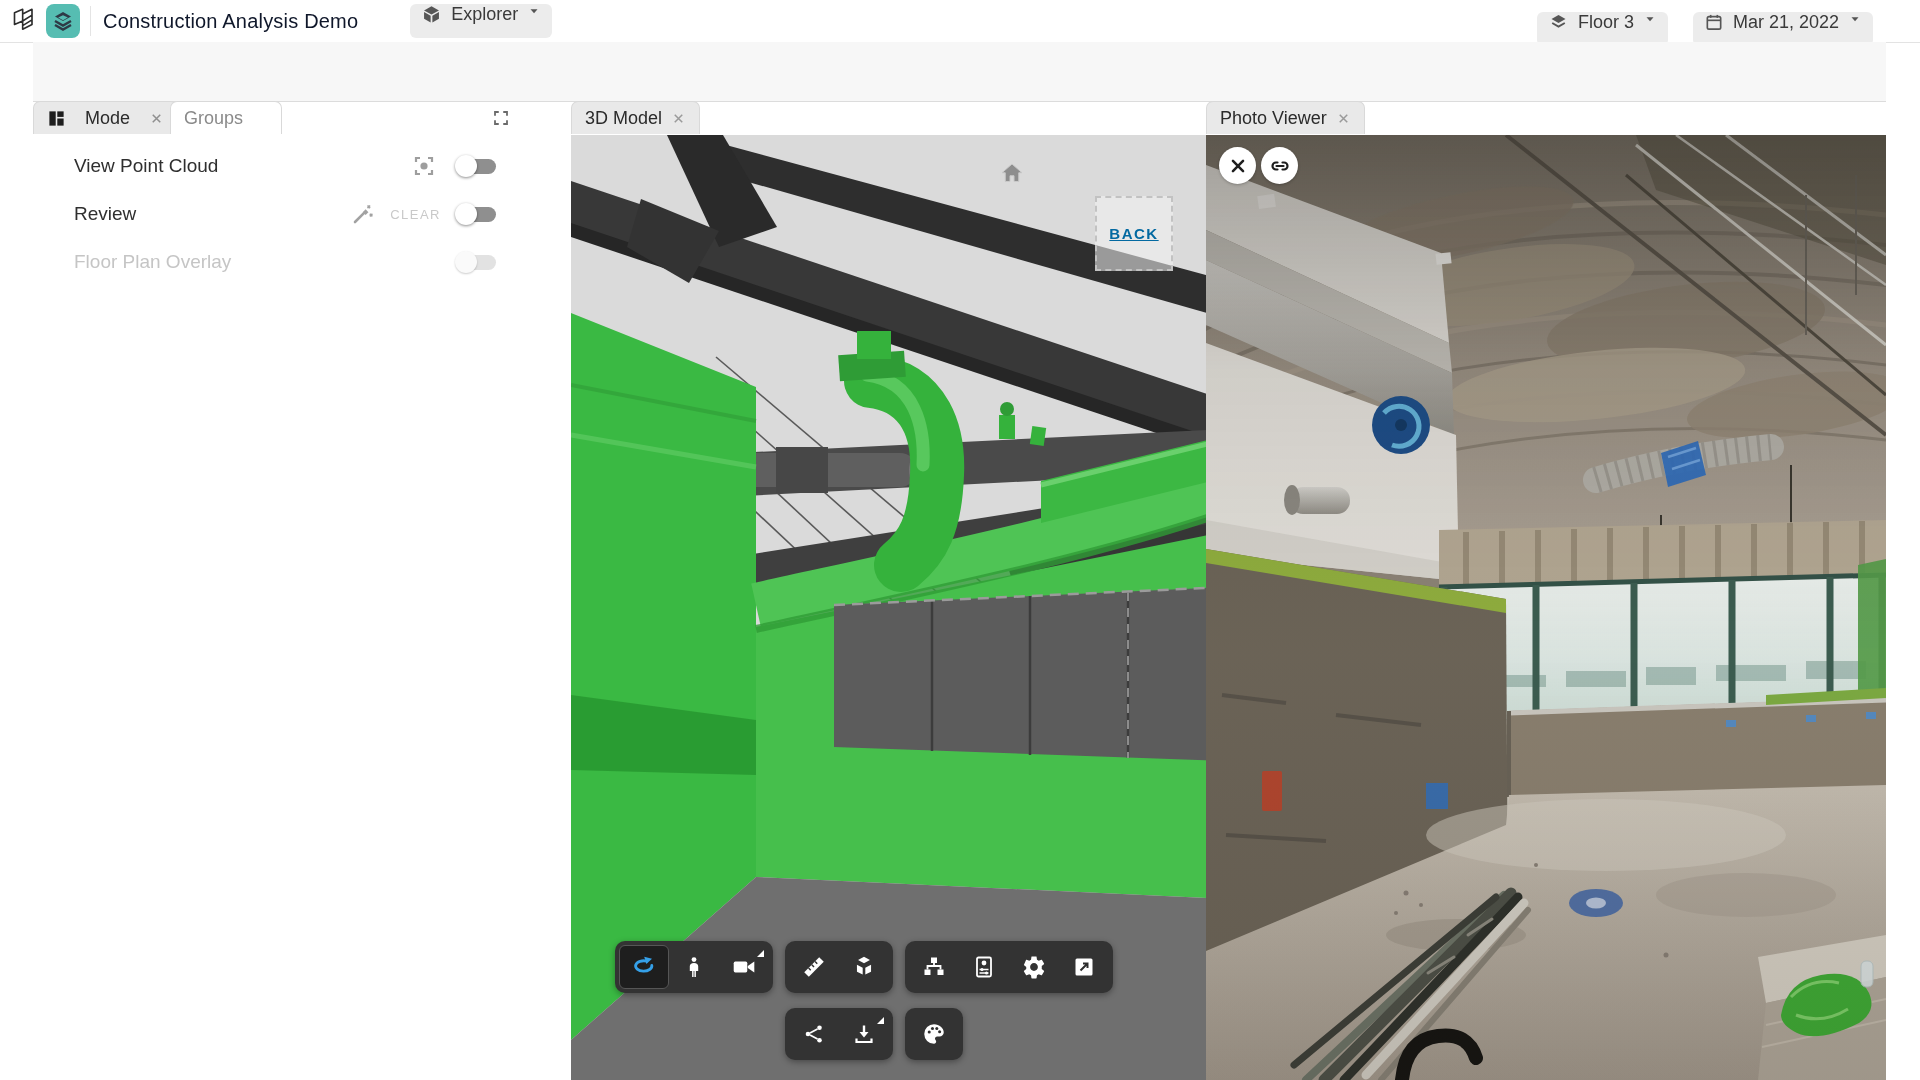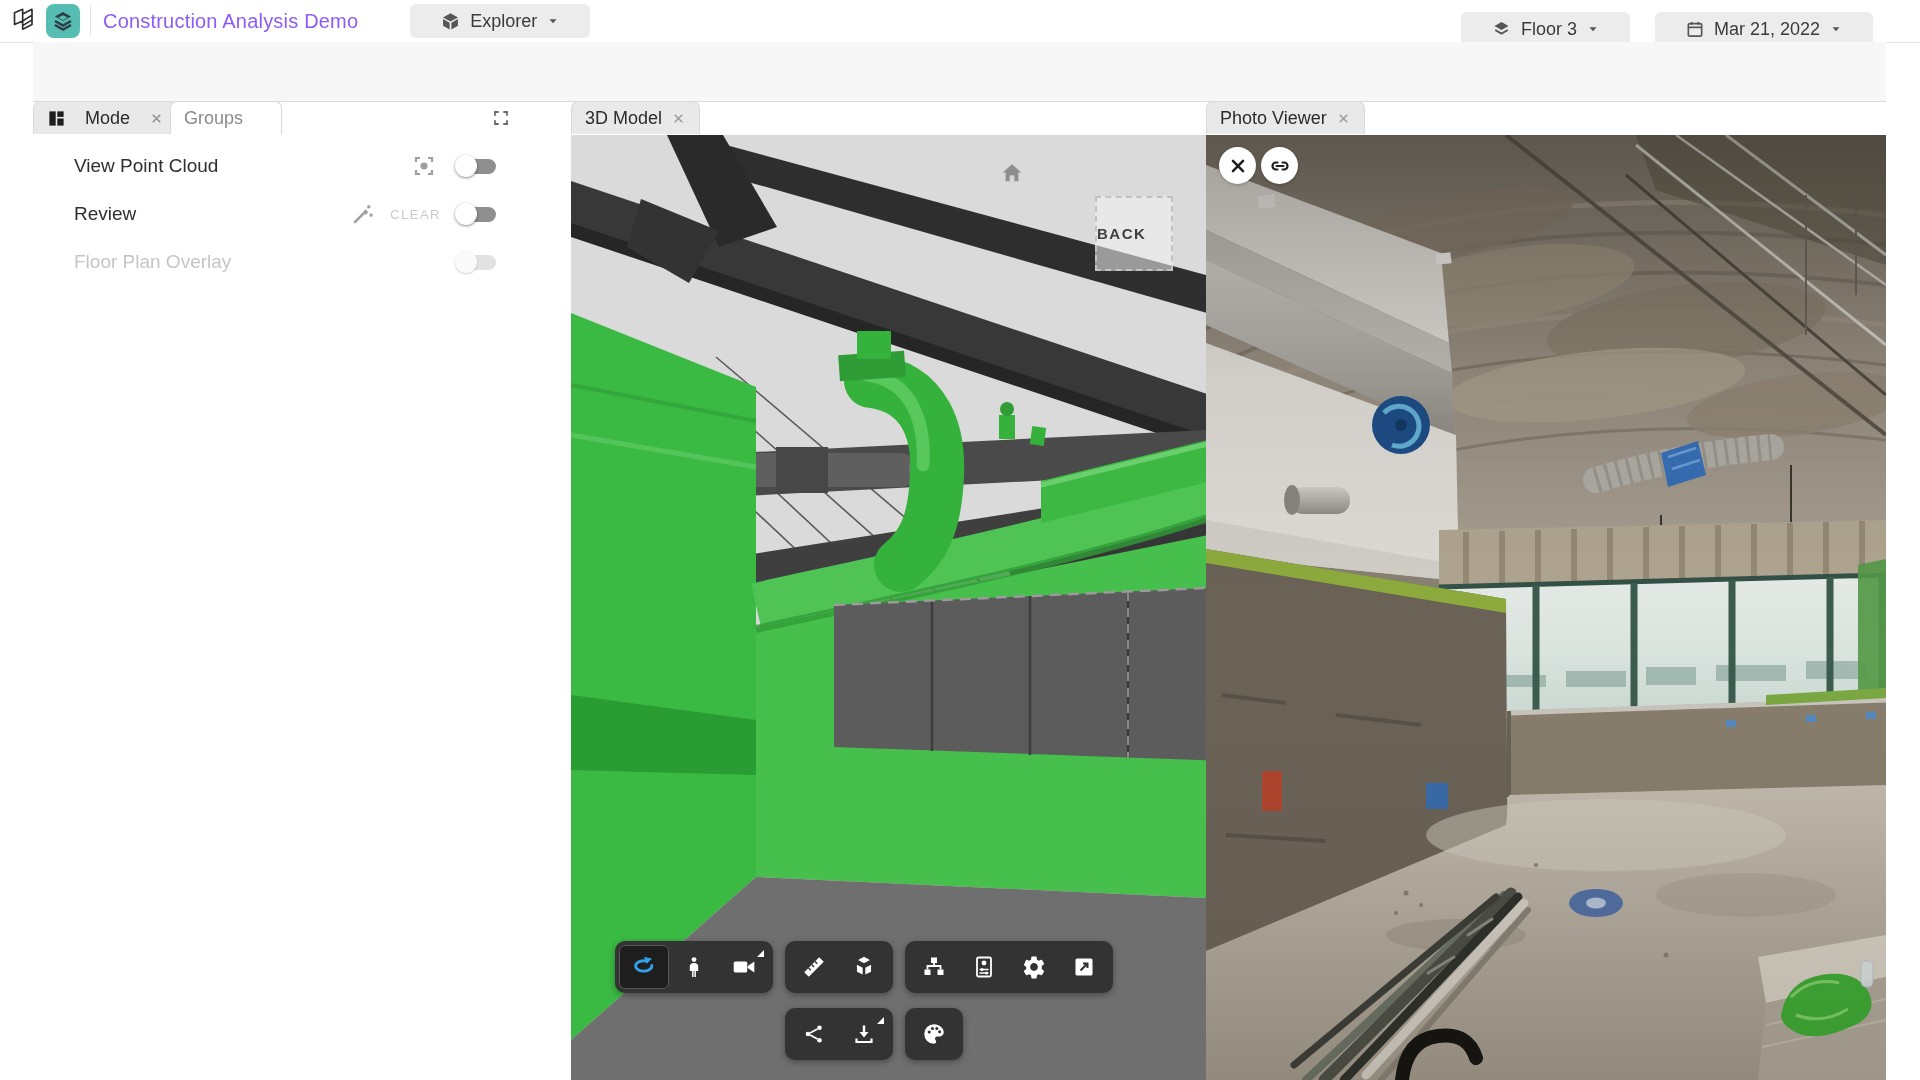--- a/index.html
+++ b/index.html
@@ -2,22 +2,22 @@
 <html><head>
 <meta charset="utf-8">
 <style>
   html,body{margin:0;padding:0;background:#ffffff;width:1920px;height:1080px;overflow:hidden;
     font-family:"Liberation Sans", sans-serif; -webkit-font-smoothing:antialiased;}
   
   #topbar{position:absolute;left:0;top:0;width:1920px;height:42px;background:#fff;border-bottom:1px solid #e3e3e3;display:flex;align-items:center;}
   .logo-btn{width:34px;height:34px;display:flex;align-items:center;justify-content:center;margin-left:8px;cursor:pointer;}
   #logo-teal{width:34px;height:34px;border-radius:8px;background:#56bdb2;display:flex;align-items:center;justify-content:center;margin-left:4px;}
   .tb-divider{width:1px;height:30px;background:#e4e4e4;margin:0 12px 0 10px;}
-  #app-title{font-size:20px;color:#8b5cf6;letter-spacing:.2px;}
-  .pill-btn{height:34px;background:#ececec;border-radius:6px;display:flex;align-items:center;gap:9px;padding:0 30px;cursor:pointer;color:#3a3a3a;font-size:18px;}
+  #app-title{font-size:20px;color:#0f172a;letter-spacing:.2px;}
+  .pill-btn{height:34px;background:#ececec;border-radius:6px;display:flex;align-items:flex-start;gap:9px;padding:0 11px;cursor:pointer;color:#3a3a3a;font-size:18px;}
   #explorer-btn{margin-left:52px;}
   #topbar-right{position:absolute;right:47px;top:12px;display:flex;gap:25px;}
   
   #substrip{position:absolute;left:33px;top:42px;width:1853px;height:59px;background:#f7f7f7;border-bottom:1px solid #dcdcdc;}
   
   .panel{position:absolute;top:101px;height:979px;}
   .tabbar{position:relative;height:34px;}
   .tab{position:absolute;top:0;height:33px;display:flex;align-items:center;gap:9px;padding:0 13px;
        border:1px solid #d9d9d9;border-bottom:none;border-radius:7px 7px 0 0;font-size:18px;box-sizing:border-box;cursor:pointer;}
   .tab.active{background:#e9e9e9;color:#2b2b2b;}
@@ -39,21 +39,21 @@
   .icon-btn{width:26px;height:26px;display:flex;align-items:center;justify-content:center;cursor:pointer;}
   .clear-label{font-size:13px;letter-spacing:1.5px;color:#c9c9c9;margin:0 17px 0 14px;cursor:pointer;}
   .switch{position:relative;width:38px;height:15px;border-radius:8px;background:#8f8f8f;flex:0 0 auto;cursor:pointer;}
   .switch::after{content:"";position:absolute;left:-3px;top:-4px;width:22px;height:22px;border-radius:50%;background:#fff;box-shadow:0 1px 3px rgba(0,0,0,.45);}
   .switch.disabled{background:#e2e2e2;}
   .switch.disabled::after{background:#fafafa;box-shadow:0 1px 2px rgba(0,0,0,.2);}
   
   #model-panel{left:539px;width:657px;margin-left:32px;}
   #model-content{height:945px;overflow:hidden;background:#dadada;cursor:grab;}
   #back-btn{position:absolute;left:524px;top:61px;width:74px;height:71px;border:2px dashed #c2c2c2;background:rgba(244,244,244,.55);
-            display:flex;align-items:center;justify-content:flex-start;font-size:15px;font-weight:bold;letter-spacing:1.5px;color:#404040;cursor:pointer;}
+            display:flex;align-items:center;justify-content:center;font-size:15px;font-weight:bold;letter-spacing:1.5px;color:#0369a1;cursor:pointer;text-decoration:underline;}
   #home-btn{position:absolute;left:426px;top:24px;width:30px;height:30px;cursor:pointer;}
   .tool-row{position:absolute;display:flex;gap:12px;}
   #tool-row1{left:44px;top:806px;}
   #tool-row2{left:214px;top:873px;}
   .tool-group{background:#333333;border-radius:10px;height:52px;display:flex;align-items:center;padding:0 4px;box-shadow:0 2px 6px rgba(0,0,0,.35);}
   .tool-btn{position:relative;width:50px;height:44px;display:flex;align-items:center;justify-content:center;border-radius:6px;cursor:pointer;}
   .tool-btn.active{background:#1e1e1e;border:1px solid #565656;box-sizing:border-box;}
   .corner-tri{position:absolute;right:5px;top:5px;width:0;height:0;border-left:7px solid transparent;border-top:7px solid #ffffff;transform:rotate(90deg);}
   
   #photo-panel{left:1206px;width:680px;}

